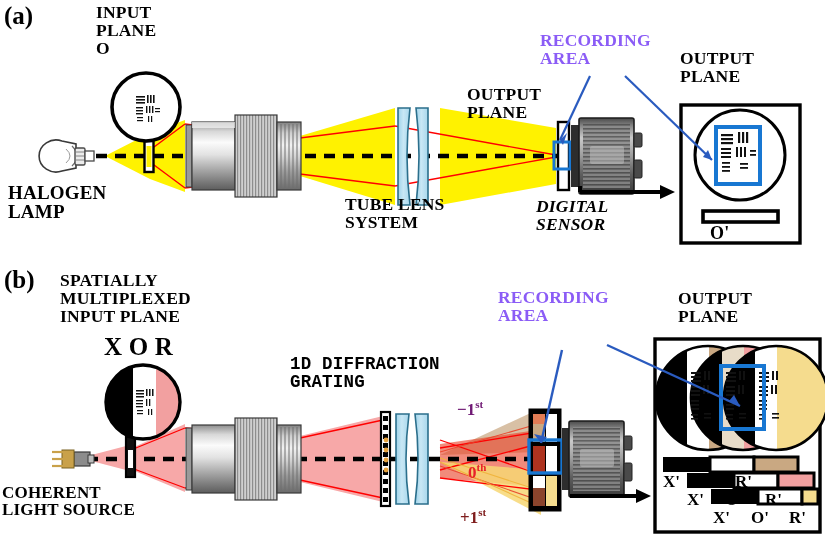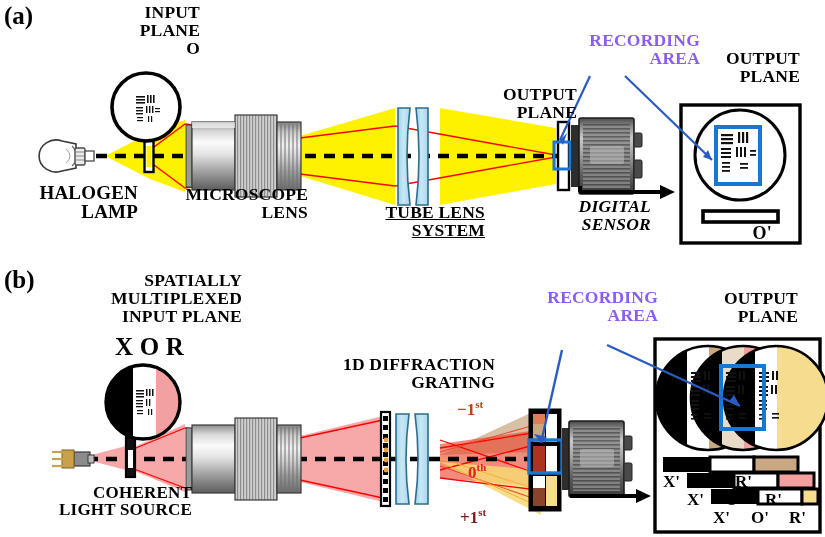--- a/index.html
+++ b/index.html
@@ -1,20 +1,20 @@
 <!DOCTYPE html>
 <html><head>
 <meta charset="utf-8">
 <style>
   html,body{margin:0;padding:0;background:#ffffff;}
   body{width:825px;height:537px;position:relative;overflow:hidden;
        font-family:"Liberation Serif","DejaVu Serif",serif;}
   .fig{position:absolute;inset:0;width:825px;height:537px;}
   .lbl{position:absolute;font-weight:bold;color:#000;line-height:1.02;
-       text-align:right;letter-spacing:0.2px;white-space:pre-line;}
+       text-align:left;letter-spacing:0.2px;white-space:pre-line;}
   .panel-tag{position:absolute;font-weight:bold;font-size:25px;color:#000;}
   .blue{color:#8b5cf6;}
   svg{position:absolute;left:0;top:0;}
   .nosel{user-select:none;}
 </style>
 </head>
 <body>
 
 <div class="fig">
 
@@ -480,59 +480,57 @@
 <div class="panel-tag nosel" style="left:4px;  top:2px;">(a)</div>
 <div class="panel-tag nosel" style="left:4px;  top:266px;">(b)</div>
 
 <div class="lbl nosel" style="left:96px; top:4px;  width:104px; font-size:17.5px;">INPUT
 PLANE
 O</div>
 
 <div class="lbl nosel" style="left:8px;  top:183px; width:130px; font-size:19px;">HALOGEN
 LAMP</div>
 
-<div class="lbl nosel" style="left:143px; top:186px; width:165px; font-size:17.5px;">MICROSCOPE
-LENS</div>
-
-<div class="lbl nosel" style="left:345px; top:204px; width:140px; font-size:17.5px;text-decoration:underline;">TUBE LENS
+
+<div class="lbl nosel" style="left:345px; top:196px; width:140px; font-size:17.5px;">TUBE LENS
 SYSTEM</div>
 
 <div class="lbl nosel" style="left:467px; top:86px; width:110px; font-size:17.5px;">OUTPUT
 PLANE</div>
 
 <div class="lbl nosel blue" style="left:540px; top:32px; width:160px; font-size:17.5px;">RECORDING
 AREA</div>
 
 <div class="lbl nosel" style="left:680px; top:50px; width:120px; font-size:17.5px;">OUTPUT
 PLANE</div>
 
 <div class="lbl nosel" style="left:536px; top:198px; width:115px; font-size:17.5px;font-style:italic;">DIGITAL
 SENSOR</div>
 
 <div class="lbl nosel" style="left:710px; top:224px; width:62px; font-size:18px;">O'</div>
 
-<div class="lbl nosel" style="left:42px; top:272px; width:200px; font-size:17.5px;">SPATIALLY
+<div class="lbl nosel" style="left:60px; top:272px; width:200px; font-size:17.5px;">SPATIALLY
 MULTIPLEXED
 INPUT PLANE</div>
 
 <div class="lbl nosel" style="left:104px; top:334px; width:80px; font-size:25px;">X O R</div>
 
 <div class="lbl nosel" style="left:2px; top:484px; width:190px; font-size:17px;">COHERENT
 LIGHT SOURCE</div>
 
-<div class="lbl nosel" style="left:290px; top:356px; width:205px; font-size:17.5px;">1D DIFFRACTION
+<div class="lbl nosel" style="left:290px; top:356px; width:205px; font-size:17.5px;font-family:Liberation Mono, monospace;">1D DIFFRACTION
 GRATING</div>
 
 <div class="lbl nosel blue" style="left:498px; top:289px; width:160px; font-size:17.5px;">RECORDING
 AREA</div>
 
 <div class="lbl nosel" style="left:678px; top:290px; width:120px; font-size:17.5px;">OUTPUT
 PLANE</div>
 
-<div class="nosel" style="position:absolute;left:457px;top:398px;font-size:17px;font-weight:bold;color:#c2410c;"><span>−1</span><sup style="font-size:11px;">st</sup></div>
+<div class="nosel" style="position:absolute;left:457px;top:398px;font-size:17px;font-weight:bold;color:#701a75;"><span>−1</span><sup style="font-size:11px;">st</sup></div>
 
 <div class="nosel" style="position:absolute;left:468px;top:461px;font-size:17px;font-weight:bold;color:#E8202A;"><span>0</span><sup style="font-size:11px;text-align:center;">th</sup></div>
 
 <div class="nosel" style="position:absolute;left:460px;top:506px;font-size:17px;font-weight:bold;color:#7f1d1d;"><span>+1</span><sup style="font-size:11px;">st</sup></div>
 
 <div style="position:absolute;left:663px;top:472px;width:152px;height:60px;">
   <div style="position:absolute;left:0px;  top:0px; font-size:17px;font-weight:bold;">X'</div>
   <div style="position:absolute;left:36px; top:0px; font-size:17px;font-weight:bold;">O'</div>
   <div style="position:absolute;left:72px; top:0px; font-size:17px;font-weight:bold;">R'</div>
 

